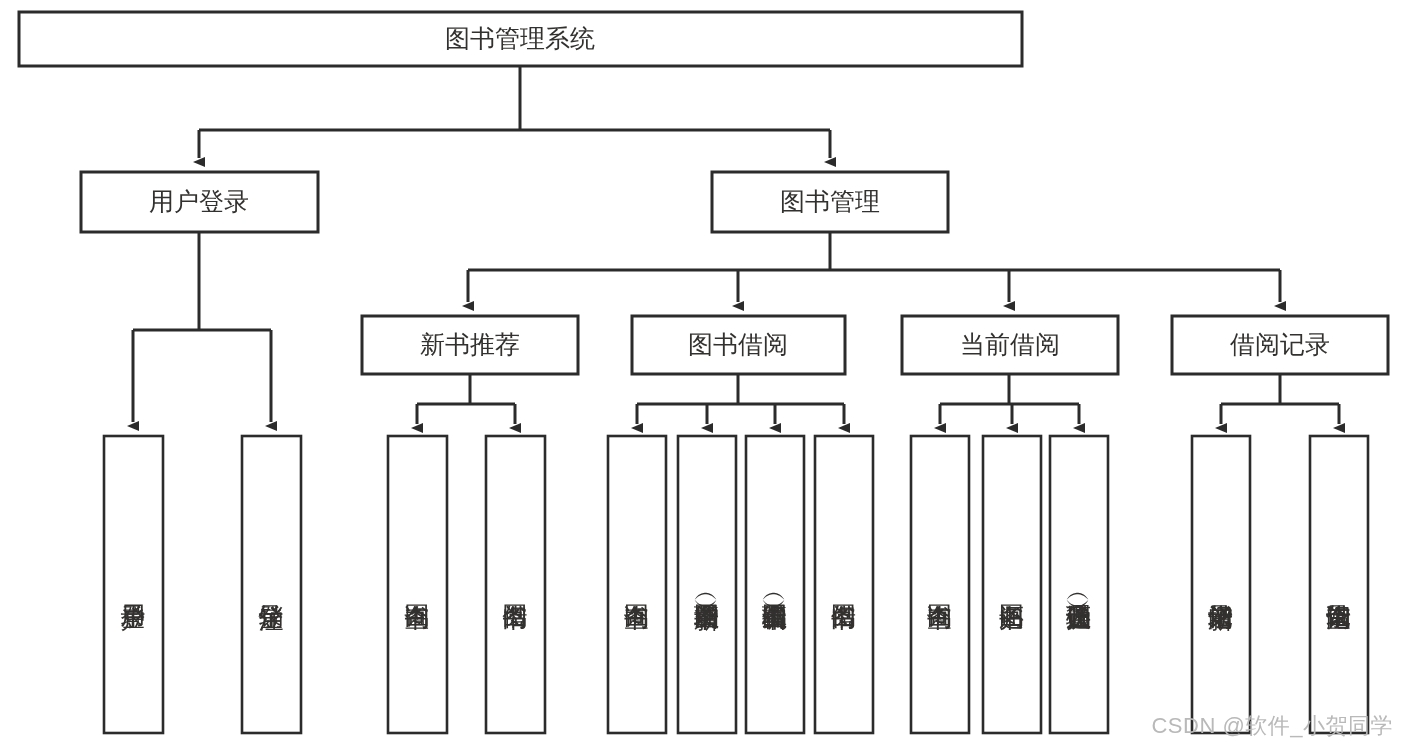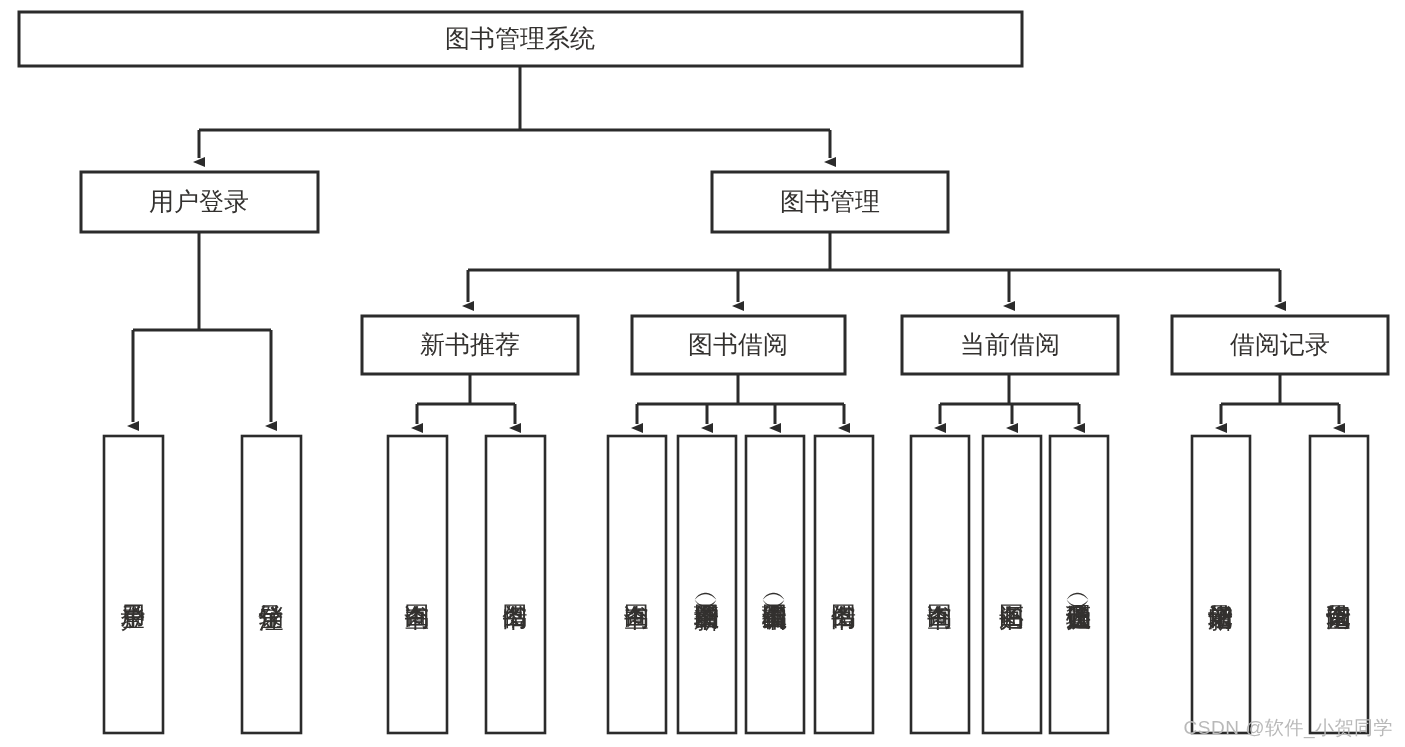--- a/index.html
+++ b/index.html
@@ -46,21 +46,21 @@
     font-family: "Liberation Sans", "DejaVu Sans", sans-serif;
     font-size: 25px;
     text-anchor: middle;
     dominant-baseline: middle;
   }
   .watermark {
     position: absolute;
     right: 12px;
     bottom: 6px;
     font-family: "Liberation Sans", "DejaVu Sans", sans-serif;
-    font-size: 19px;
+    font-size: 22px;
     color: #b9b9b9;
     letter-spacing: 0.5px;
     white-space: nowrap;
     user-select: none;
   }
 </style>
 </head>
 <body>
 
 <div id="diagram-root">

